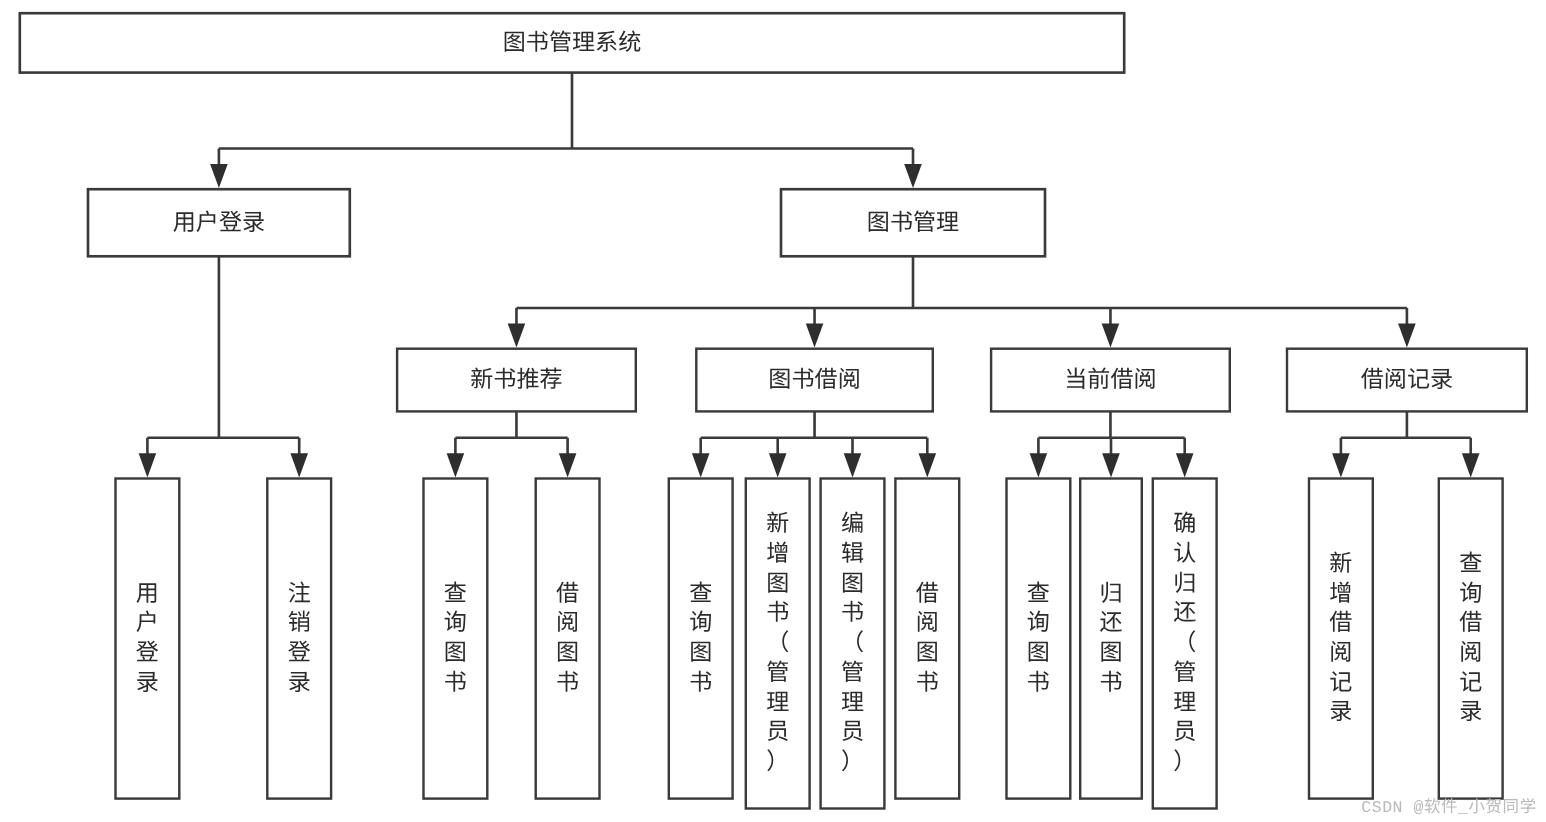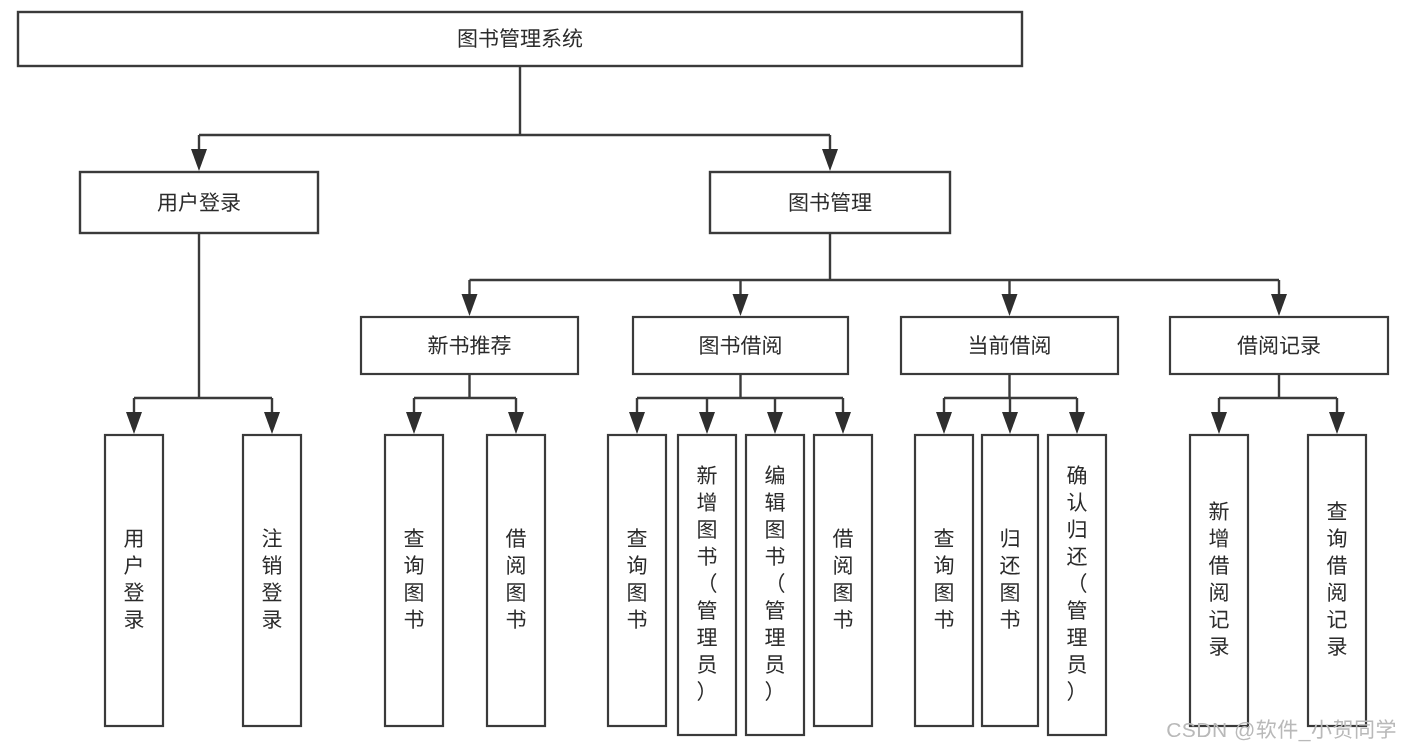--- a/index.html
+++ b/index.html
@@ -48,22 +48,22 @@
     dominant-baseline: middle;
   }
   .node-label.vertical {
     font-size: 21px;
     text-anchor: middle;
   }
   .watermark {
     position: absolute;
     right: 8px;
     bottom: 4px;
-    font-family: Liberation Sans, sans-serif;
-    font-size: 21px;
+    font-family: Liberation Mono, monospace;
+    font-size: 15px;
     color: #b9b9b9;
     letter-spacing: 0.5px;
     white-space: nowrap;
     pointer-events: none;
   }
 </style>
 </head>
 <body>
 
 <div id="diagram-root">

